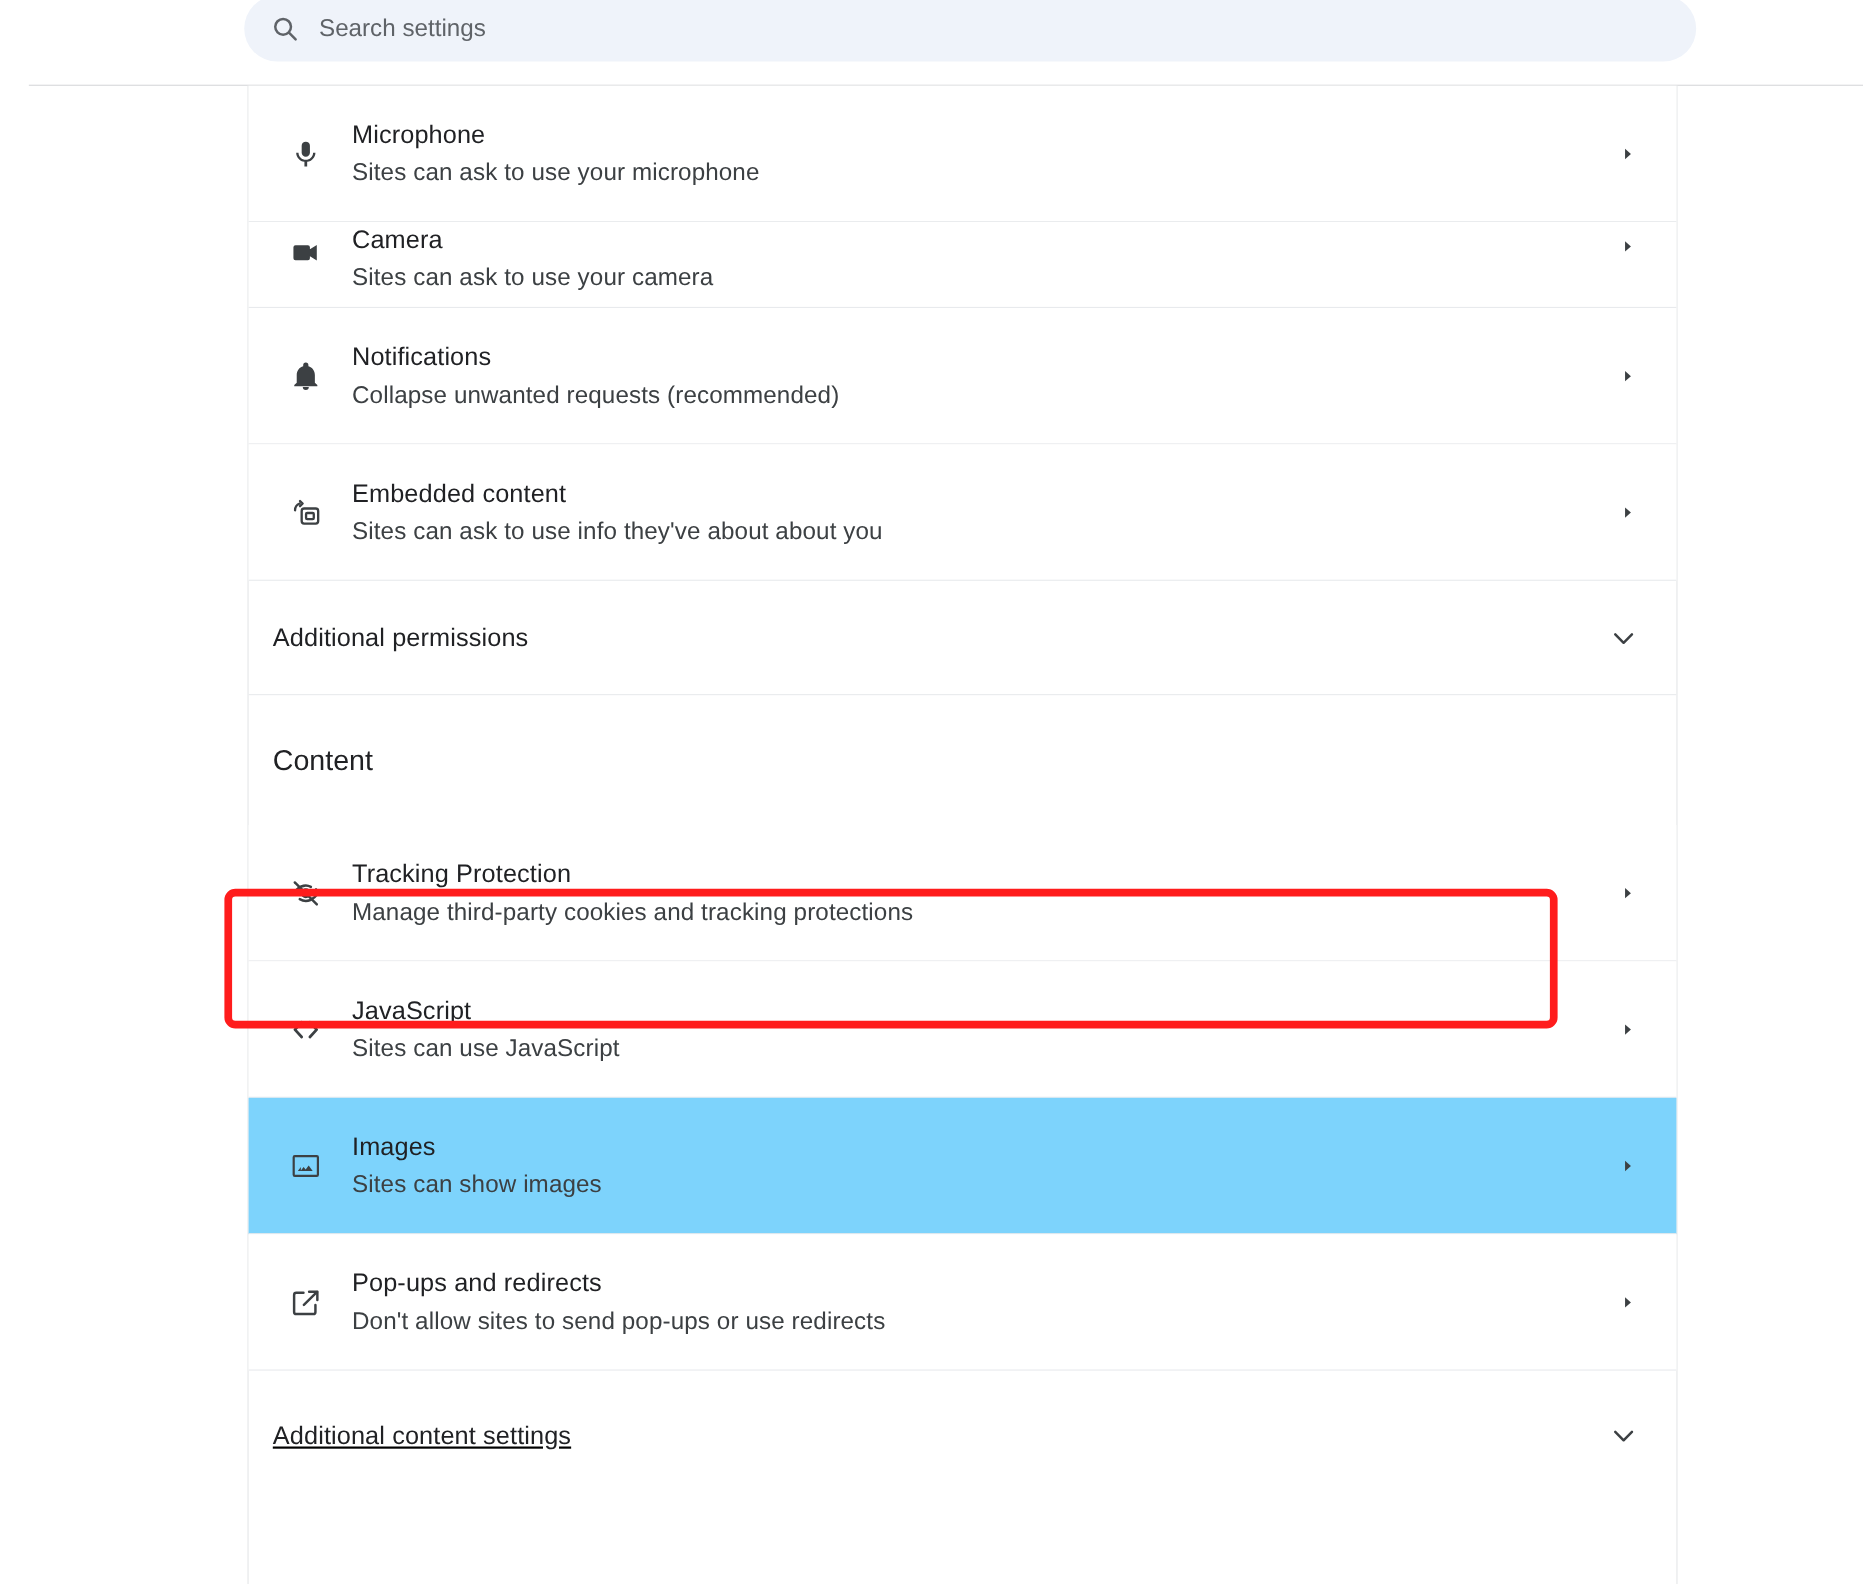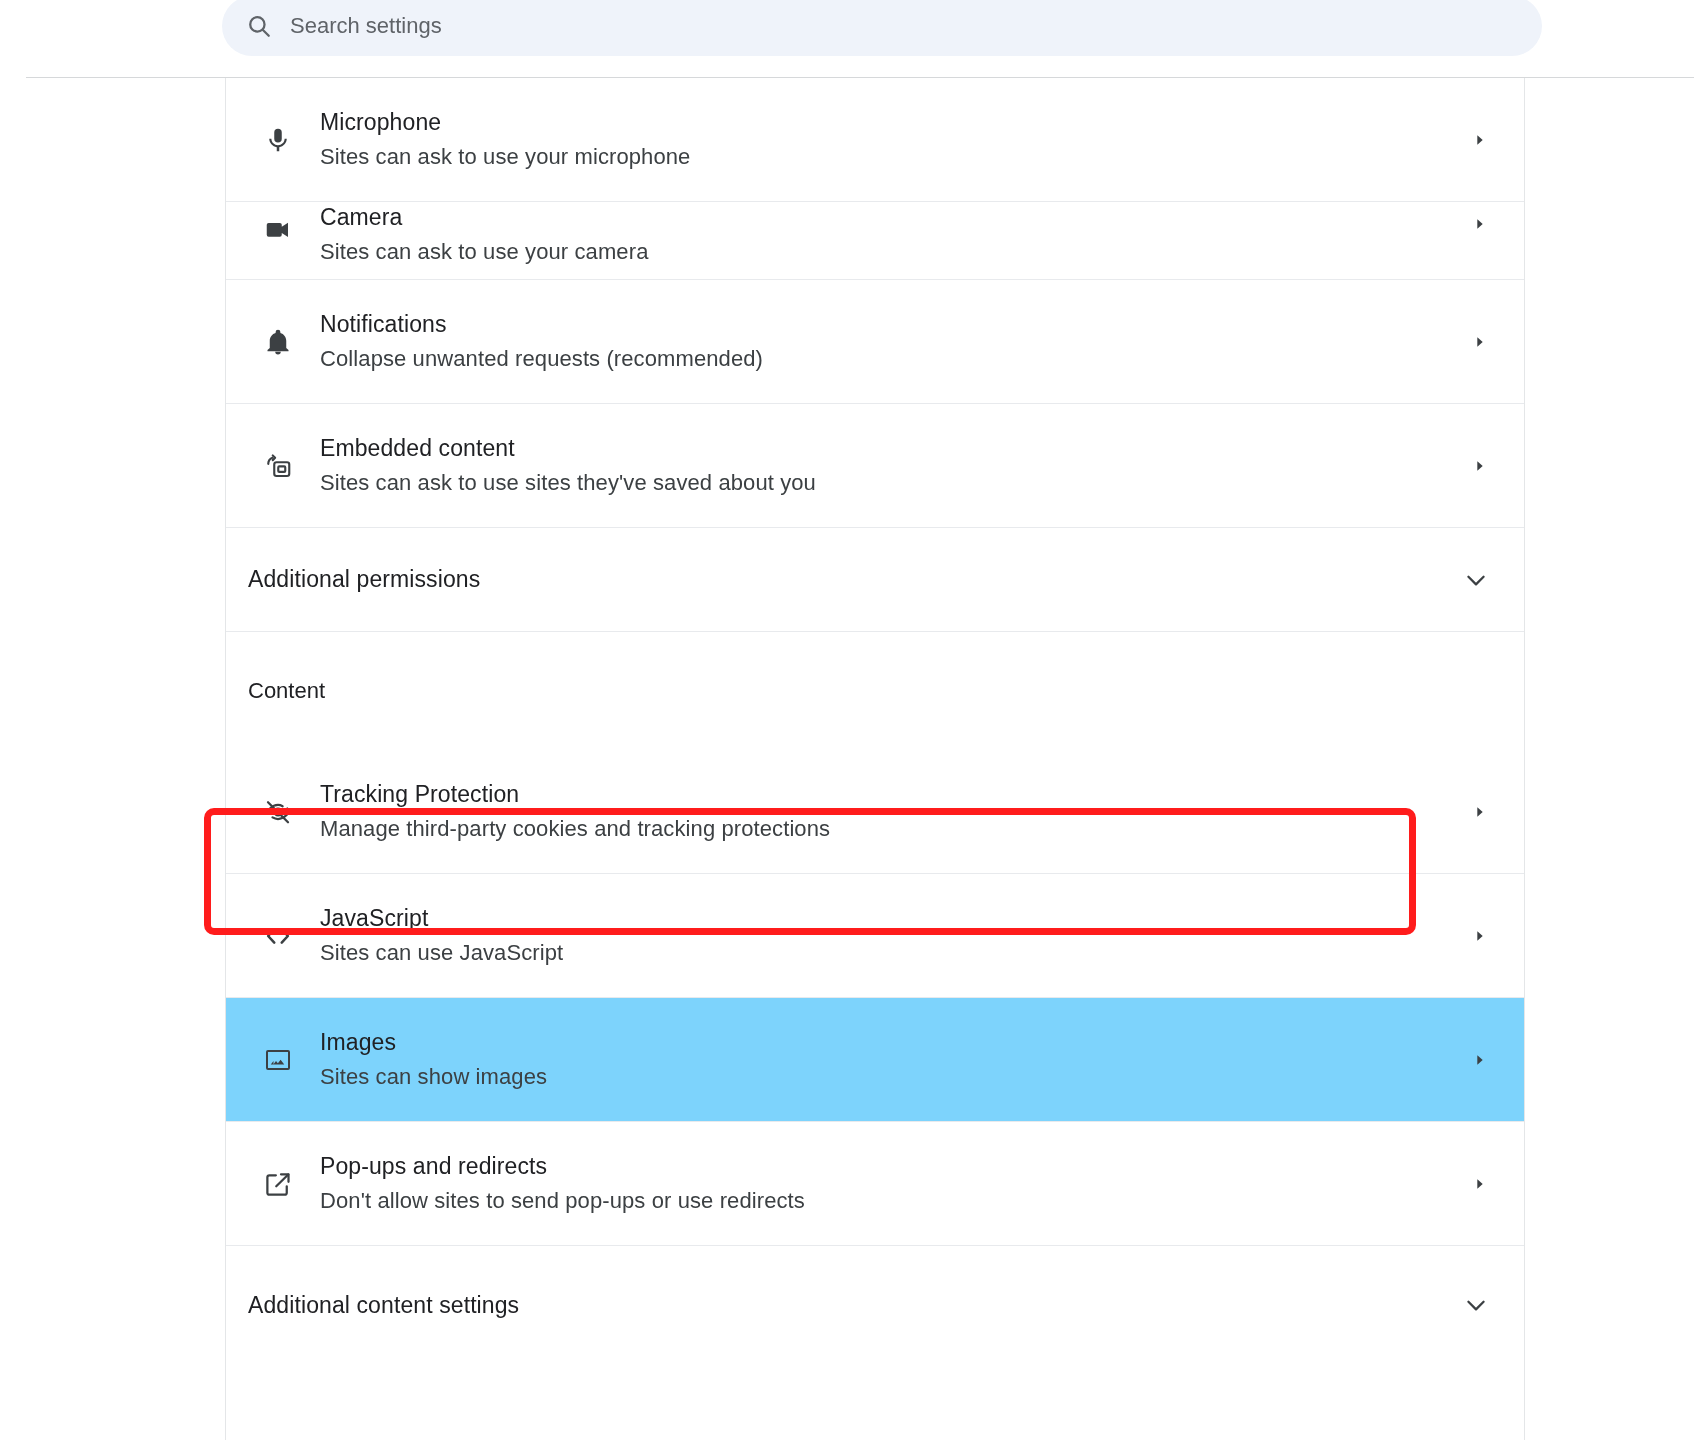--- a/index.html
+++ b/index.html
@@ -120,41 +120,41 @@
 
   .section-row {
     position: relative;
     display: flex;
     align-items: center;
     height: 104px;
     padding: 0 28px 0 22px;
     box-sizing: border-box;
     border-bottom: 1px solid #e8eaed;
   }
-  .section-row.noborder { border-bottom: none; }
+  .section-row.noborder { border-bottom: none; text-decoration: underline; }
   .section-label {
     flex: 1 1 auto;
     font-size: 23px;
     color: #202124;
     letter-spacing: 0.1px;
   }
   .chev {
     flex: 0 0 40px;
     display: flex;
     align-items: center;
     justify-content: center;
     color: #3c4043;
   }
 
   .group-heading {
     height: 118px;
     display: flex;
     align-items: center;
     padding-left: 22px;
-    font-size: 22px;
+    font-size: 26px;
     color: #202124;
     box-sizing: border-box;
   }
 
   
   .annot {
     position: absolute;
     left: 178px;
     top: 808px;
     width: 1212px;
@@ -240,21 +240,21 @@
       <div class="row-icon">
         <svg viewBox="0 0 24 24" width="30" height="30" fill="none" stroke="currentColor" stroke-width="1.7">
           <rect x="9" y="9" width="12" height="11" rx="1.8"></rect>
           <path d="M7.5 5.4a5.3 5.3 0 0 0-3.3 4.9" stroke-linecap="round"></path>
           <path d="M7.8 3.6l1.9 1.8-1.9 1.9" stroke-linecap="round" stroke-linejoin="round" fill="none"></path>
           <rect x="12.2" y="12.3" width="5.6" height="4.4" rx="0.8"></rect>
         </svg>
       </div>
       <div class="row-text">
         <div class="row-title">Embedded content</div>
-        <div class="row-sub">Sites can ask to use sites they've saved about you</div>
+        <div class="row-sub">Sites can ask to use info they've about about you</div>
       </div>
       <div class="row-arrow">
         <svg viewBox="0 0 24 24" width="16" height="16" fill="currentColor">
             <path d="M8 5l8 7-8 7z"></path>
           </svg>
       </div>
     </div>
 
     <div class="section-row">
       <div class="section-label">Additional permissions</div>

